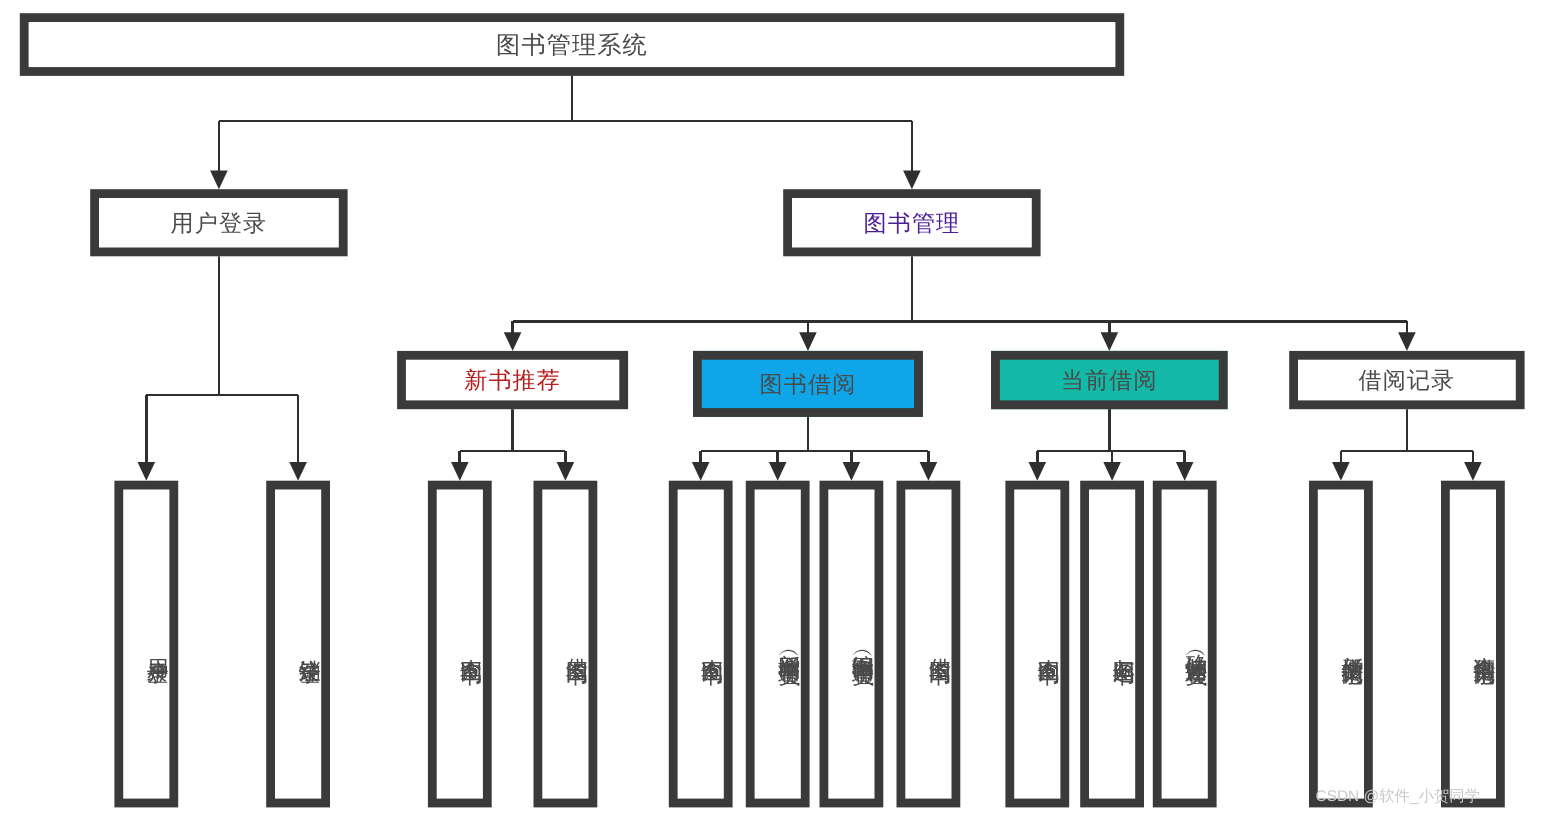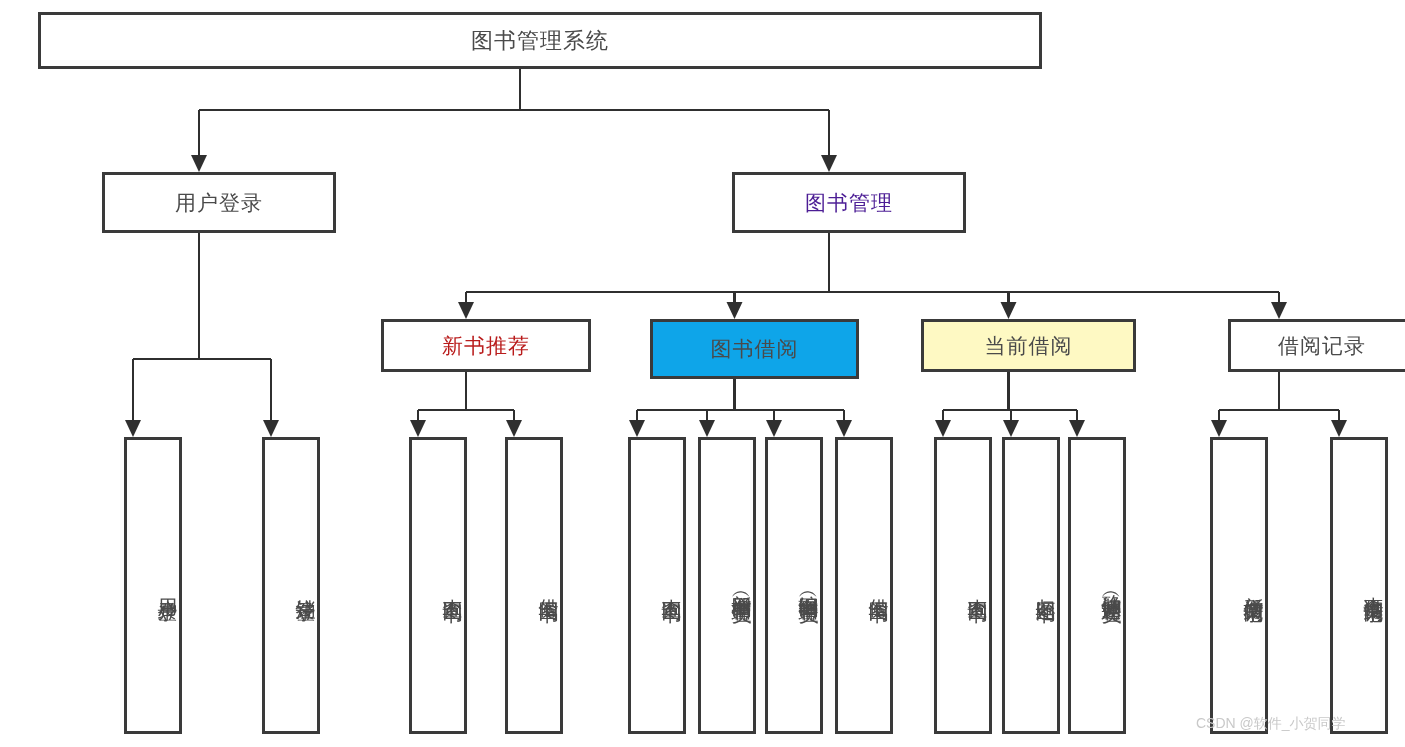--- a/index.html
+++ b/index.html
@@ -21,28 +21,27 @@
     position: absolute;
     left: 0;
     top: 0;
     width: 1405px;
     height: 747px;
     pointer-events: none;
   }
   .node {
     position: absolute;
     box-sizing: border-box;
-    border: 3px solid #be185d;
+    border: 8px solid #be185d;
     background: #ffffff;
     display: flex;
     align-items: center;
     justify-content: center;
     color: #4a4a4a;
     overflow: hidden;
-    margin-left: 20px;
   }
   .node.horiz {
     font-size: 21px;
     letter-spacing: 1px;
   }
   .node.vert {
     writing-mode: vertical-rl;
     text-orientation: upright;
     font-size: 20px;
     line-height: 1.12;
@@ -135,24 +134,24 @@
       </div>
       <div class="node horiz" style="left: 712px; top: 172px; width: 234px; height: 61px; border-color: rgb(58, 58, 58); background: rgb(255, 255, 255); color: #4c1d95;">
         <span class="hlabel">图书管理</span>
       </div>
       <div class="node horiz" style="left: 361px; top: 319px; width: 210px; height: 53px; border-color: rgb(58, 58, 58); background: rgb(255, 255, 255); color: #b91c1c;">
         <span class="hlabel">新书推荐</span>
       </div>
       <div class="node horiz" style="left: 630px; top: 319px; width: 209px; height: 60px; border-color: rgb(58, 58, 58); background: #0ea5e9; color: rgb(74, 74, 74);">
         <span class="hlabel">图书借阅</span>
       </div>
-      <div class="node horiz" style="left: 901px; top: 319px; width: 215px; height: 53px; border-color: rgb(58, 58, 58); background: #fef9c3; color: rgb(74, 74, 74);">
+      <div class="node horiz" style="left: 901px; top: 319px; width: 215px; height: 53px; border-color: rgb(58, 58, 58); background: #14b8a6; color: rgb(74, 74, 74);">
         <span class="hlabel">当前借阅</span>
       </div>
-      <div class="node horiz" style="left: 1208px; top: 319px; width: 188px; height: 53px; border-color: rgb(58, 58, 58); background: rgb(255, 255, 255); color: rgb(74, 74, 74);">
+      <div class="node horiz" style="left: 1172px; top: 319px; width: 214px; height: 53px; border-color: rgb(58, 58, 58); background: rgb(255, 255, 255); color: rgb(74, 74, 74);">
         <span class="hlabel">借阅记录</span>
       </div>
       <div class="node vert" style="left: 104px; top: 437px; width: 58px; height: 297px; border-color: rgb(58, 58, 58); background: rgb(255, 255, 255); color: rgb(74, 74, 74);">
         <span class="vlabel">用户登录</span>
       </div>
       <div class="node vert" style="left: 242px; top: 437px; width: 58px; height: 297px; border-color: rgb(58, 58, 58); background: rgb(255, 255, 255); color: rgb(74, 74, 74);">
         <span class="vlabel">注销登录</span>
       </div>
       <div class="node vert" style="left: 389px; top: 437px; width: 58px; height: 297px; border-color: rgb(58, 58, 58); background: rgb(255, 255, 255); color: rgb(74, 74, 74);">
         <span class="vlabel">查询图书</span>

